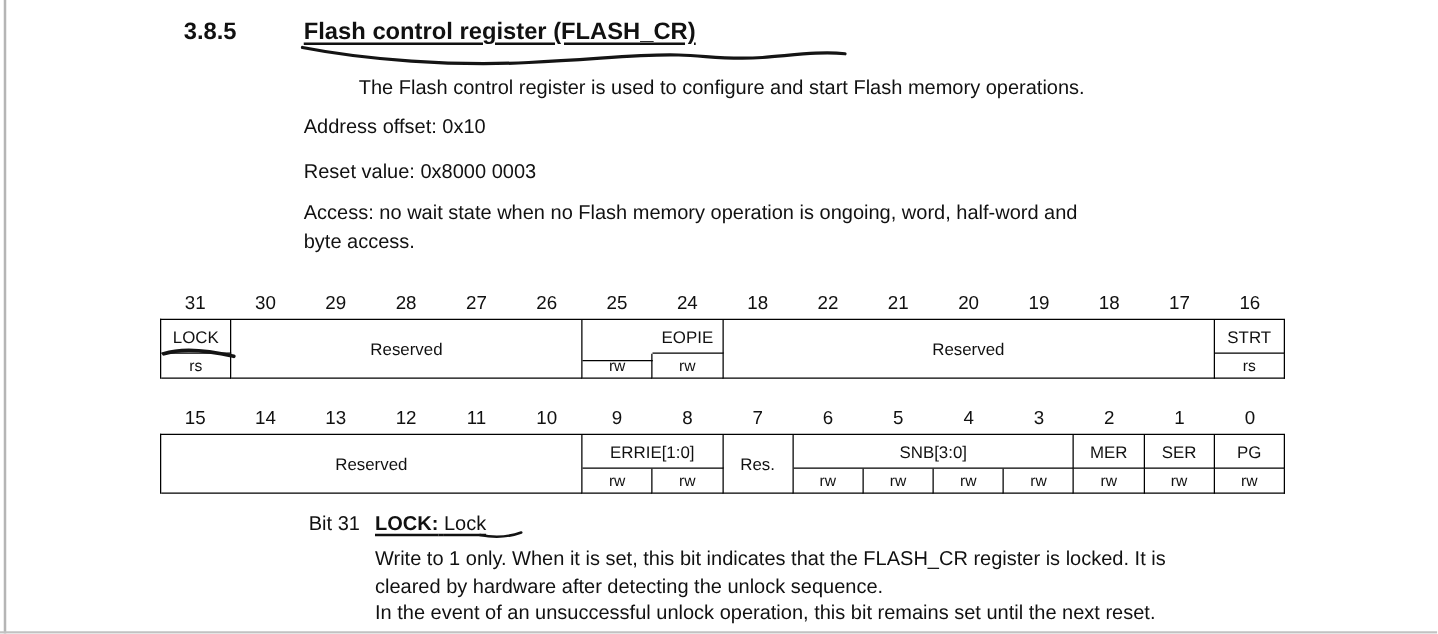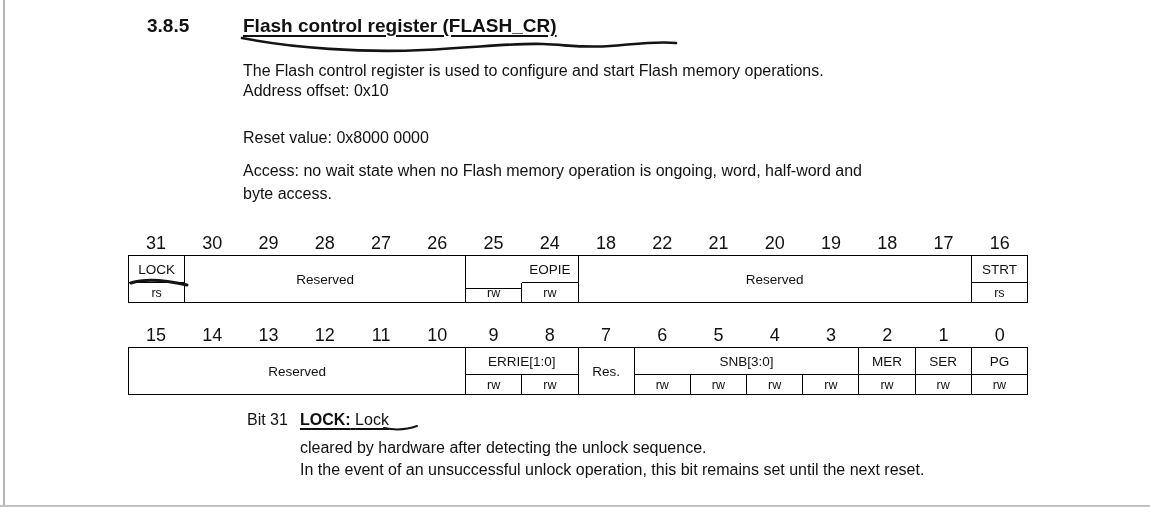--- a/index.html
+++ b/index.html
@@ -29,34 +29,34 @@
     position: absolute; left: 96px; top: 0;
     font-size: 19px; font-weight: bold; white-space: nowrap;
     text-decoration: underline;
     text-decoration-thickness: 2px;
     text-underline-offset: 3px;
   }
   .para {
     position: absolute; left: 243px;
     font-size: 16px; line-height: 23px; white-space: nowrap;
   }
-  .p-intro   { top: 59px; }
-  .p-offset  { top: 79px; }
+  .p-intro   { top: 59px; margin-left: 44px; }
+  .p-offset  { top: 90px; }
   .p-reset   { top: 126px; }
   .p-access  { top: 159px; }
 
   
   .regdiagram { position: absolute; left: 128px; top: 234px; width: 900px; }
   .bits {
     display: grid; grid-template-columns: repeat(16, 1fr);
     height: 18px; margin-bottom: 3px;
   }
   .bits2 { margin-top: 23px; }
   .bit-num {
-    text-align: center; font-size: 18px; line-height: 18px;
+    text-align: center; font-size: 15px; line-height: 18px;
   }
   .regtable {
     display: grid; grid-template-columns: repeat(16, 1fr);
     grid-template-rows: 27px 20px;
     border-left: 1px solid #000; border-top: 1px solid #000;
     box-sizing: border-box;
   }
   .cell {
     border-right: 1px solid #000; border-bottom: 1px solid #000;
     display: flex; align-items: center; justify-content: center;
@@ -97,21 +97,21 @@
     <div class="section-number">3.8.5</div>
     <div class="section-title">Flash control register (FLASH_CR)</div>
   </div>
 
   <svg class="annotation" style="left:238px; top:32px;" width="445" height="24" viewBox="0 0 445 24">
     <path d="M4,6 C55,16 125,21 185,18 C245,15 275,11 305,12 C330,13 345,16 372,14 C398,12 418,9 438,11" fill="none" stroke="#141414" stroke-width="2.6" stroke-linecap="round"></path>
   </svg>
 
   <div class="para p-intro">The Flash control register is used to configure and start Flash memory operations.</div>
   <div class="para p-offset">Address offset: 0x10</div>
-  <div class="para p-reset">Reset value: 0x8000 0000</div>
+  <div class="para p-reset">Reset value: 0x8000 0003</div>
   <div class="para p-access">
     <div>Access: no wait state when no Flash memory operation is ongoing, word, half-word and</div>
     <div>byte access.</div>
   </div>
 
   <div class="regdiagram">
     <div>
       <div class="bits">
           <div class="bit-num">31</div>
           <div class="bit-num">30</div>
@@ -190,17 +190,18 @@
   <div class="bit-desc-label">Bit 31</div>
   <div class="bit-desc-title">
     <span class="ul-group"><span class="fname">LOCK:</span> <span>Lock</span></span>
   </div>
 
   <svg class="annotation" style="left:383px; top:423px;" width="36" height="10" viewBox="0 0 36 10">
     <path d="M1,5 C11,7 23,7 34,3" fill="none" stroke="#141414" stroke-width="2" stroke-linecap="round"></path>
   </svg>
 
   <div class="bit-desc-body">
+    <div>Write to 1 only. When it is set, this bit indicates that the FLASH_CR register is locked. It is</div>
     <div>cleared by hardware after detecting the unlock sequence.</div>
     <div>In the event of an unsuccessful unlock operation, this bit remains set until the next reset.</div>
   </div>
 
 </div>
 
 </body></html>

